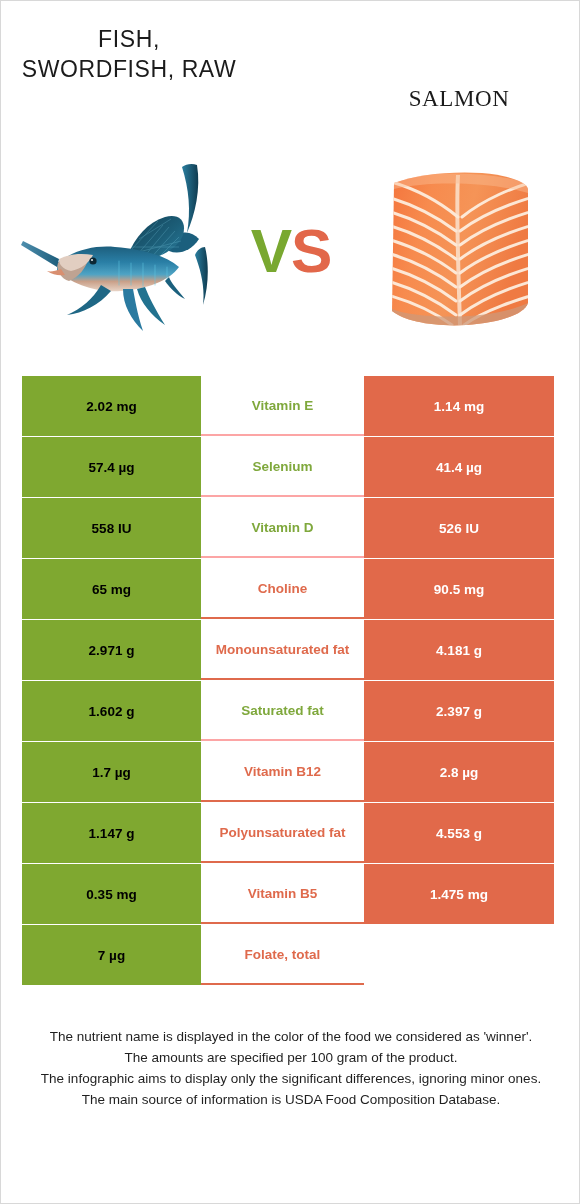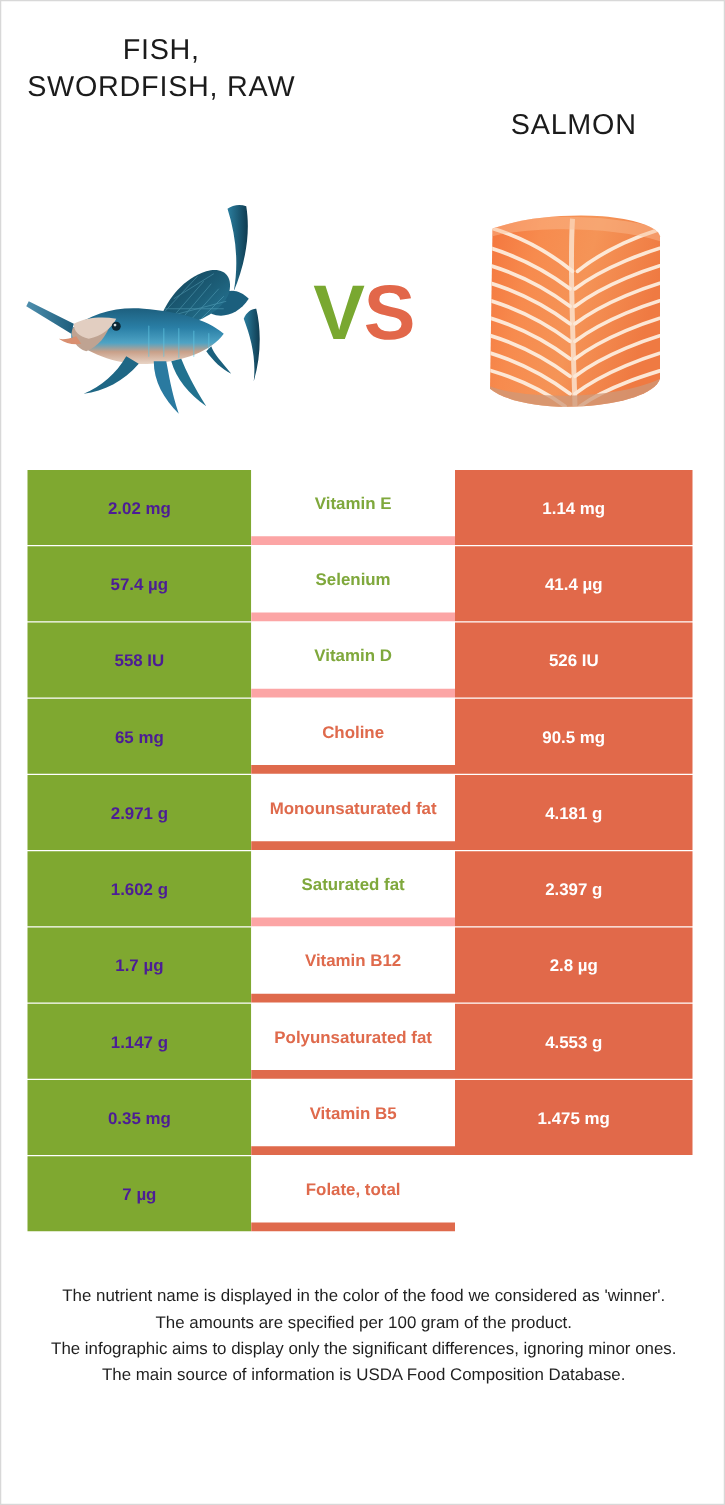--- a/index.html
+++ b/index.html
@@ -42,20 +42,21 @@
   }
   .title-left {
     left: 13px;
     top: 23px;
     width: 220px;
   }
   .title-right {
     left: 343px;
     top: 83px;
     width: 220px;
+    font-family: Liberation Serif, serif;
   }
 
   
   .hero {
     position: absolute;
     top: 150px;
     left: 0;
     width: 580px;
     height: 205px;
   }
@@ -106,27 +107,27 @@
     align-items: center;
     justify-content: center;
     font-size: 13.5px;
     font-weight: 600;
     box-sizing: border-box;
     height: 100%;
   }
   .cell-left {
     width: 179px;
     background: #7FA830;
-    color: #4c1d95;
+    color: #000000;
   }
   .cell-mid {
     width: 163px;
     background: #ffffff;
     color: #7FA83C;
-    border-bottom: 7px solid #fca5a5;
+    border-bottom: 2px solid #fca5a5;
   }
   .cell-mid.win-right {
     color: #DF6A4C;
     border-bottom-color: #DF6A4C;
     text-align: right;
   }
   .cell-right {
     width: 190px;
     background: #E1694A;
     color: #ffffff;

